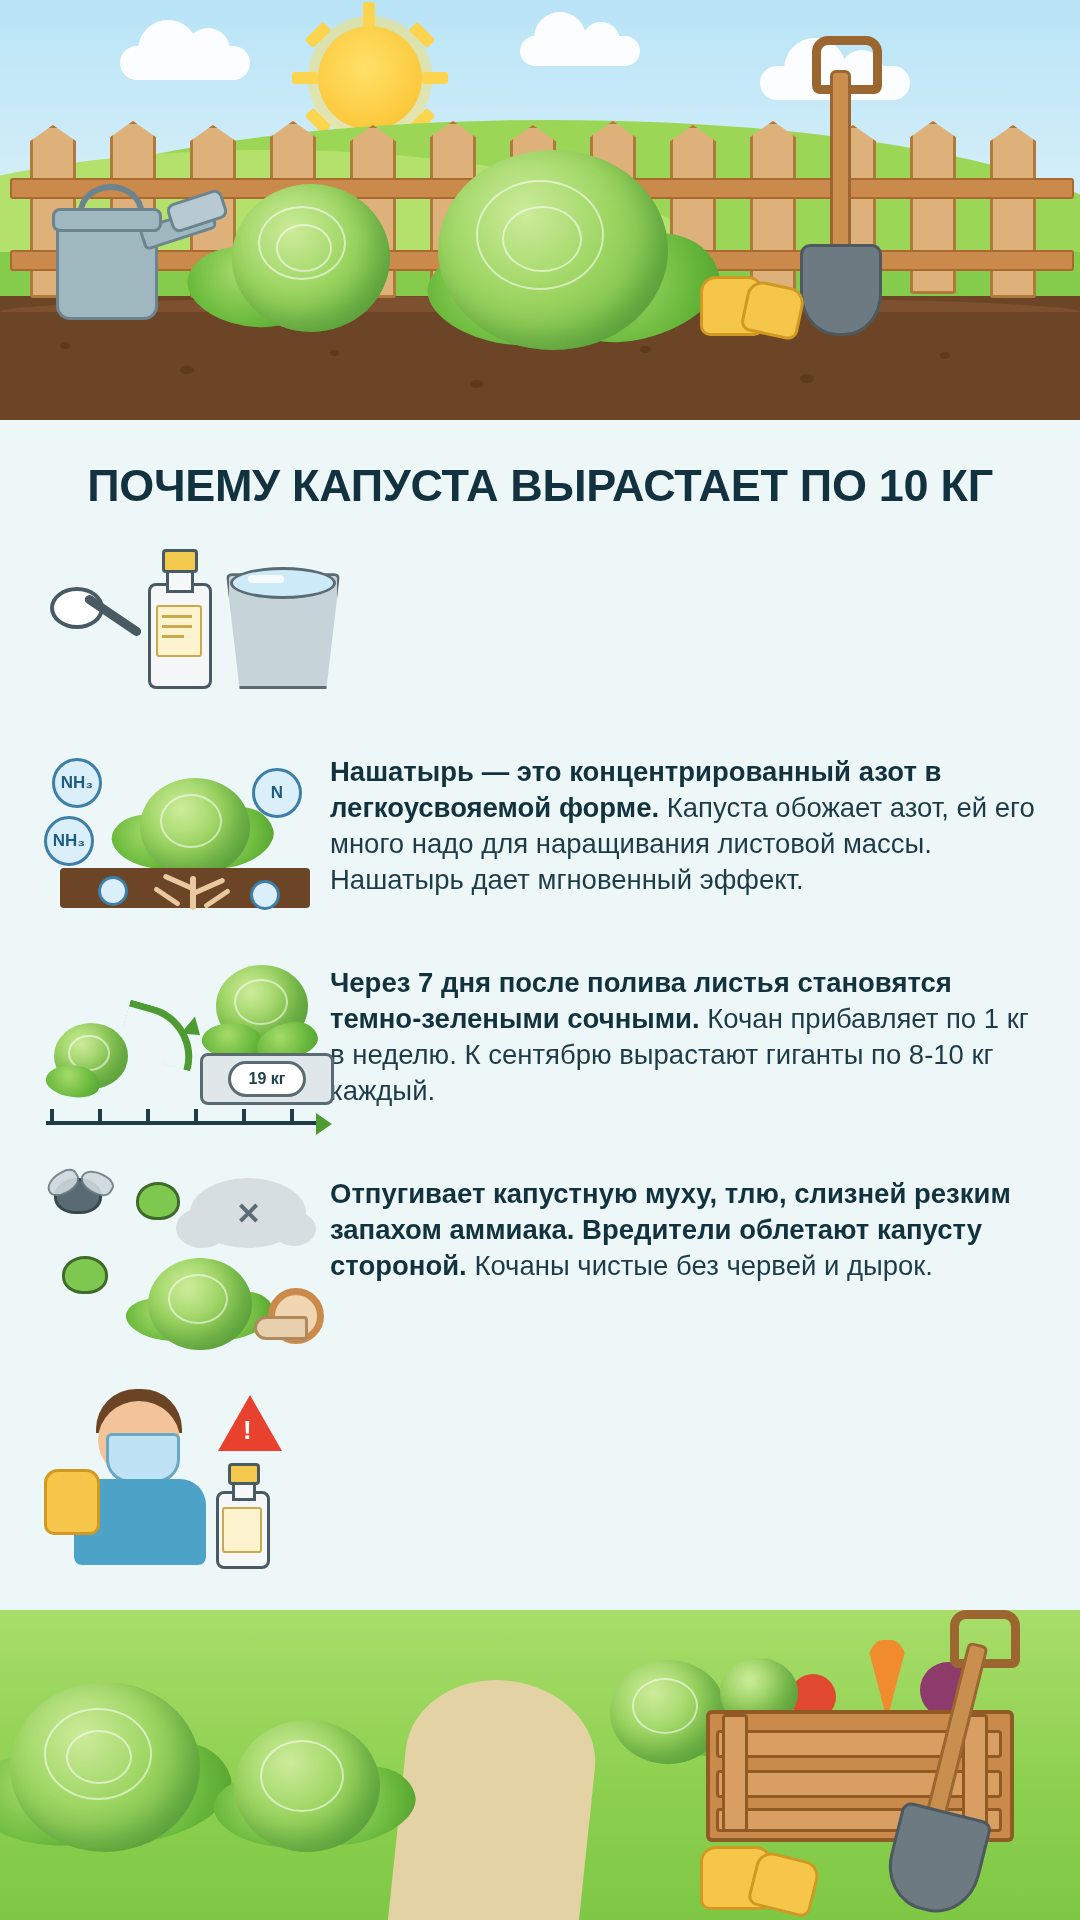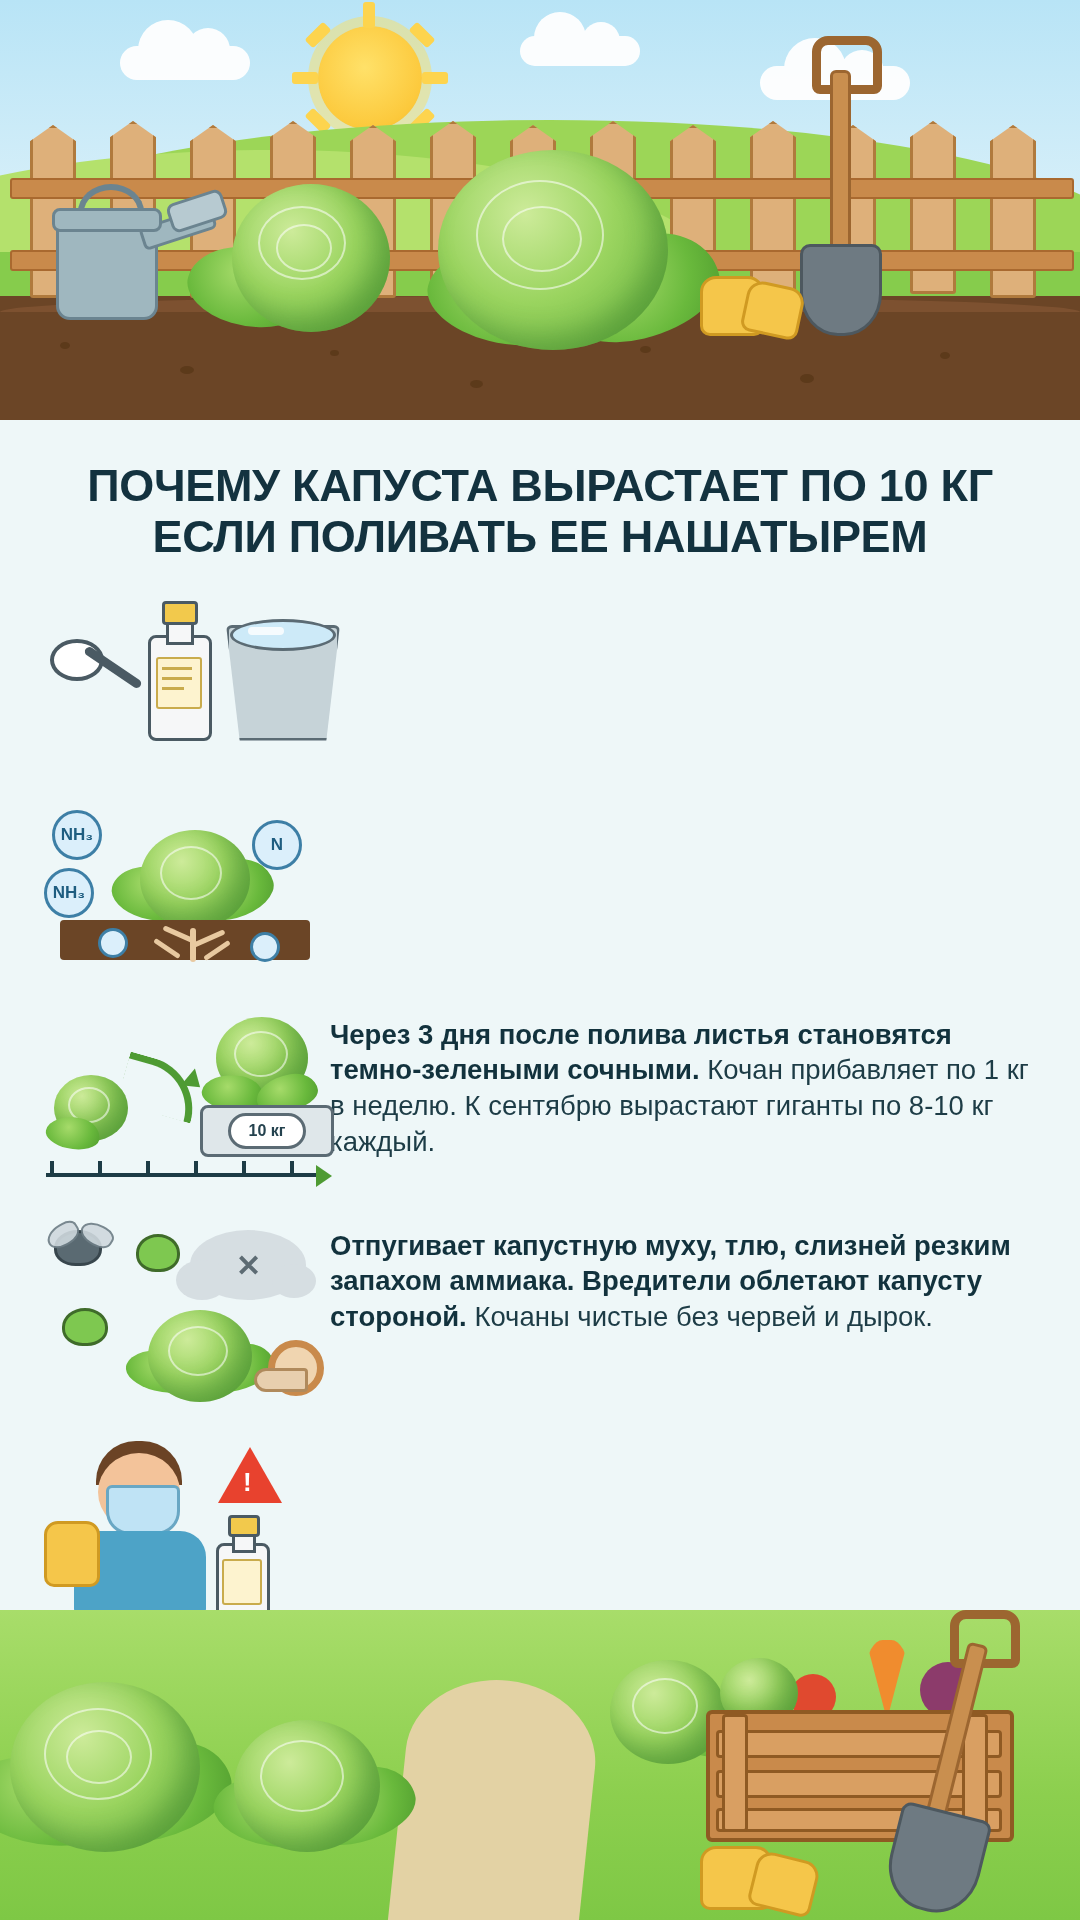--- a/index.html
+++ b/index.html
@@ -563,21 +563,20 @@
 
     <div>
       <div class="glove" style="left:700px; top:276px; width:58px; height:54px;"></div>
       <div class="glove" style="left:744px; top:284px; width:52px; height:46px; transform:rotate(12deg);"></div>
     </div>
   </div>
 
   <div class="content">
     <h1 class="title">
       <span>ПОЧЕМУ КАПУСТА ВЫРАСТАЕТ ПО 10 КГ</span><br>
-      <span>ЕСЛИ ПОЛИВАТЬ ЕЕ НАШАТЫРЕМ</span>
     </h1>
 
     <div class="rows">
 
       <div class="row">
         <div class="row-icon">
           <div class="spoon-bowl" style="left:10px; top:48px;"></div>
           <div class="spoon-stick" style="left:40px; top:72px;"></div>
 
           <div class="bottle" style="left:108px; top:44px; width:58px; height:100px;"></div>
@@ -608,52 +607,55 @@
 
           <div class="soil-strip" style="left:20px; top:118px; width:250px; height:40px;"></div>
           <div class="root" style="left:150px; top:126px; width:6px; height:34px;"></div>
           <div class="root" style="left:122px; top:130px; width:34px; height:5px; transform:rotate(24deg);"></div>
           <div class="root" style="left:152px; top:134px; width:34px; height:5px; transform:rotate(-24deg);"></div>
           <div class="root" style="left:112px; top:144px; width:30px; height:5px; transform:rotate(34deg);"></div>
           <div class="root" style="left:162px; top:146px; width:30px; height:5px; transform:rotate(-34deg);"></div>
           <div class="badge" style="left:58px; top:126px; width:24px; height:24px; font-size:11px;"></div>
           <div class="badge" style="left:210px; top:130px; width:24px; height:24px; font-size:11px;"></div>
         </div>
+        <div class="row-text">
+          <b>Нашатырь — это концентрированный азот в легкоусвояемой форме.</b><span> Капуста обожает азот, ей его много надо для наращивания листовой массы. Нашатырь дает мгновенный эффект.</span>
+        </div>
       </div>
 
       <div class="row">
         <div class="row-icon">
           <div class="cab" style="left:14px; top:62px; width:74px; height:66px;">
             <div class="vein" style="left:14px; top:12px; width:38px; height:32px;"></div>
           </div>
           <div class="leaf" style="left:6px; top:104px; width:54px; height:32px; transform:rotate(12deg);"></div>
 
           <div class="arrow-curve" style="left:82px; top:48px;"></div>
           <div class="arrow-head" style="left:146px; top:58px; transform:rotate(40deg);"></div>
 
           <div class="cab" style="left:176px; top:4px; width:92px; height:82px;">
             <div class="vein" style="left:18px; top:14px; width:50px; height:42px;"></div>
           </div>
           <div class="leaf" style="left:162px; top:62px; width:62px; height:36px; transform:rotate(10deg);"></div>
           <div class="leaf" style="left:216px; top:62px; width:62px; height:36px; transform:rotate(-10deg);"></div>
 
           <div class="scale-body" style="left:160px; top:92px; width:128px; height:46px;"></div>
-          <div class="scale-screen" style="left:188px; top:100px; width:72px; height:30px;">10 кг</div>
+          <div class="scale-screen" style="left:188px; top:100px; width:72px; height:30px;">19 кг</div>
 
           <div class="ruler" style="left:6px; top:160px; width:276px;"></div>
           <div class="tick" style="left:10px; top:148px;"></div>
           <div class="tick" style="left:58px; top:148px;"></div>
           <div class="tick" style="left:106px; top:148px;"></div>
           <div class="tick" style="left:154px; top:148px;"></div>
           <div class="tick" style="left:202px; top:148px;"></div>
           <div class="tick" style="left:250px; top:148px;"></div>
           <div class="arrow-head" style="left:276px; top:152px;"></div>
         </div>
         <div class="row-text">
-          <b>Через 3 дня после полива листья становятся темно-зелеными сочными.</b><span> Кочан прибавляет по 1 кг в неделю. К сентябрю вырастают гиганты по 8-10 кг каждый.</span>
+          <b>Через 7 дня после полива листья становятся темно-зелеными сочными.</b><span> Кочан прибавляет по 1 кг в неделю. К сентябрю вырастают гиганты по 8-10 кг каждый.</span>
         </div>
       </div>
 
       <div class="row">
         <div class="row-icon">
           <div class="bug" style="left:14px; top:6px; width:42px; height:30px; background:#5a6a72; border-color:#38464d;"></div>
           <div class="fly-wing" style="left:6px; top:0px; width:30px; height:18px; transform:rotate(-30deg);"></div>
           <div class="fly-wing" style="left:40px; top:0px; width:30px; height:18px; transform:rotate(30deg);"></div>
 
           <div class="bug" style="left:96px; top:10px; width:38px; height:32px;"></div>

